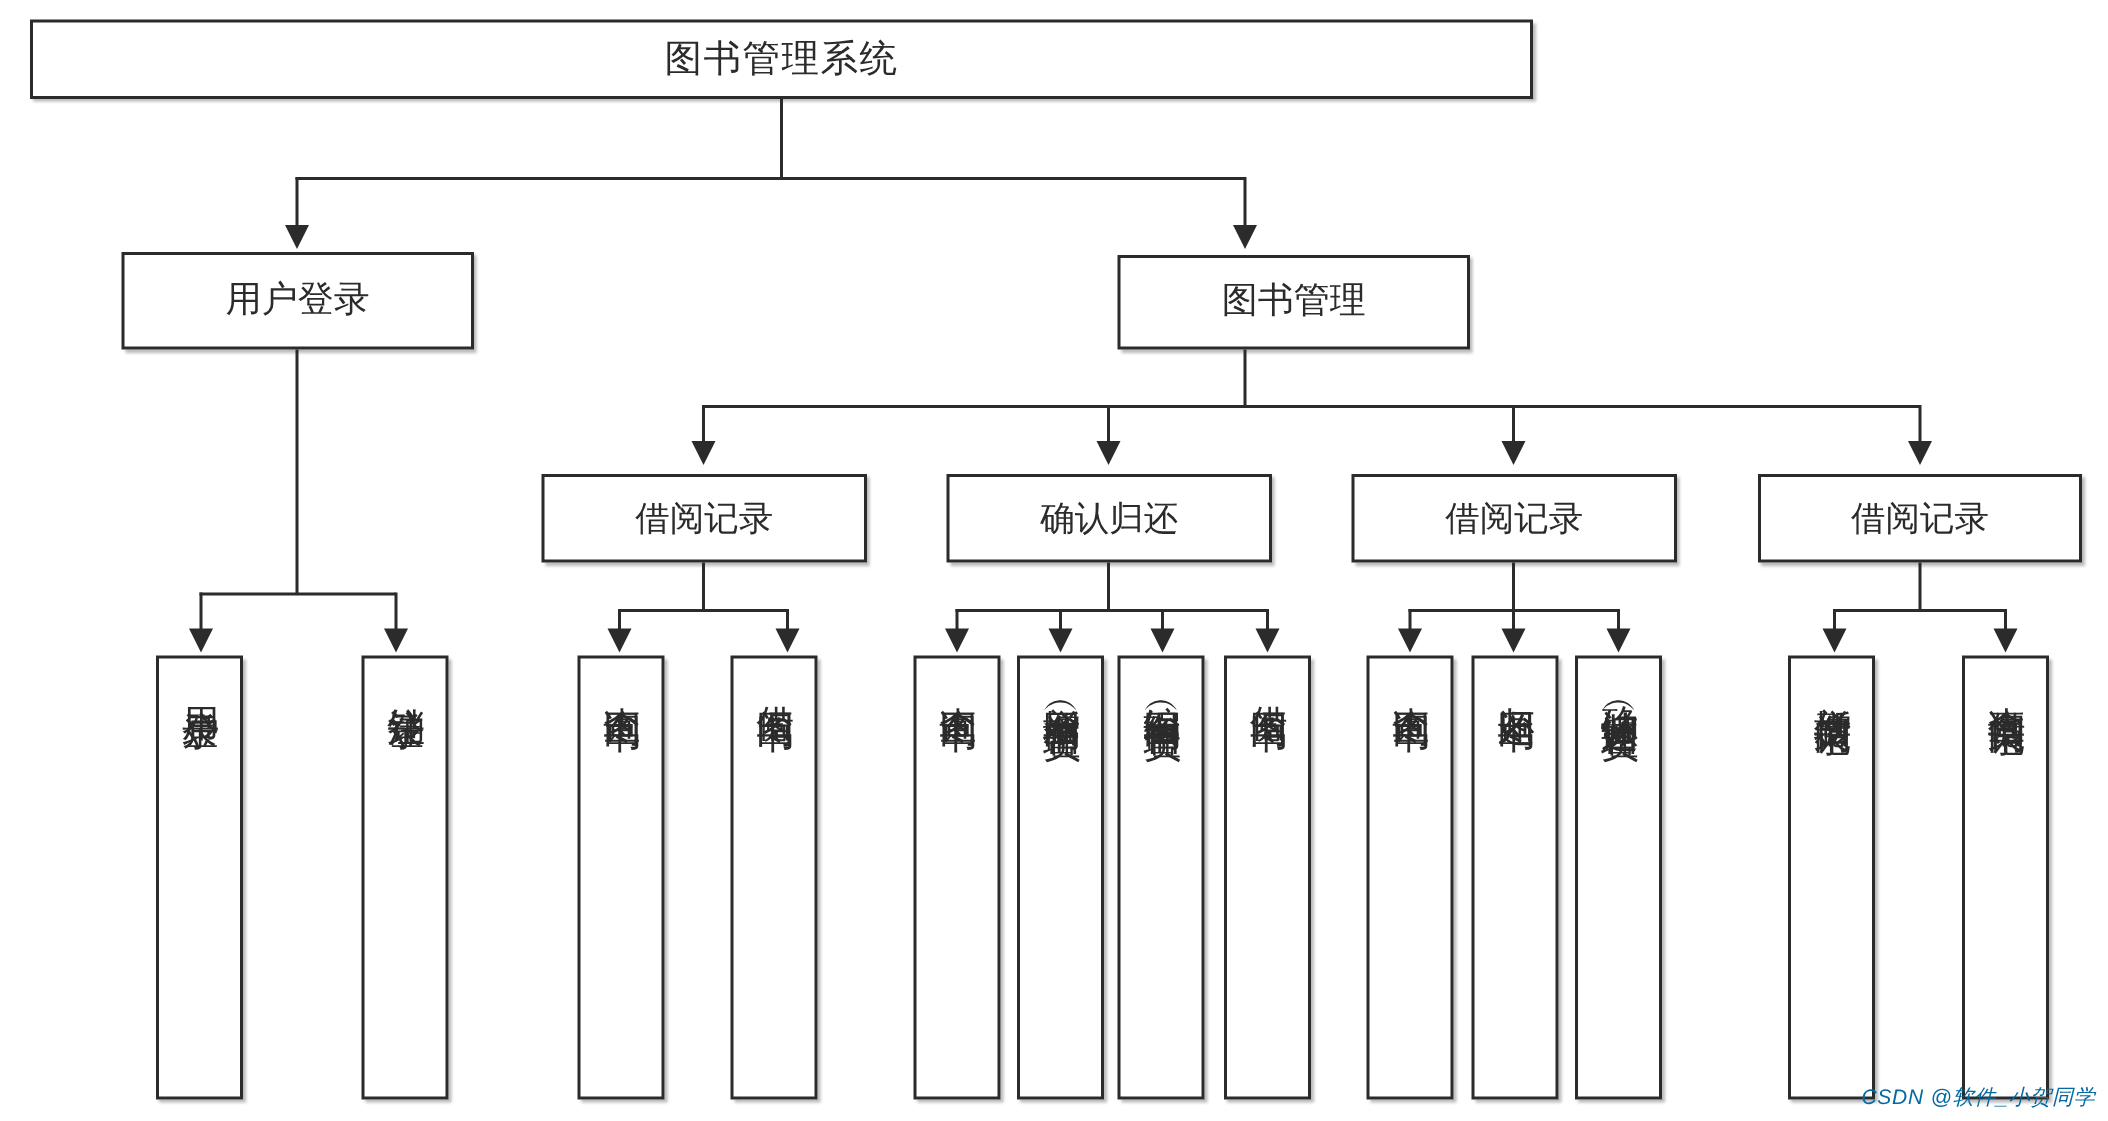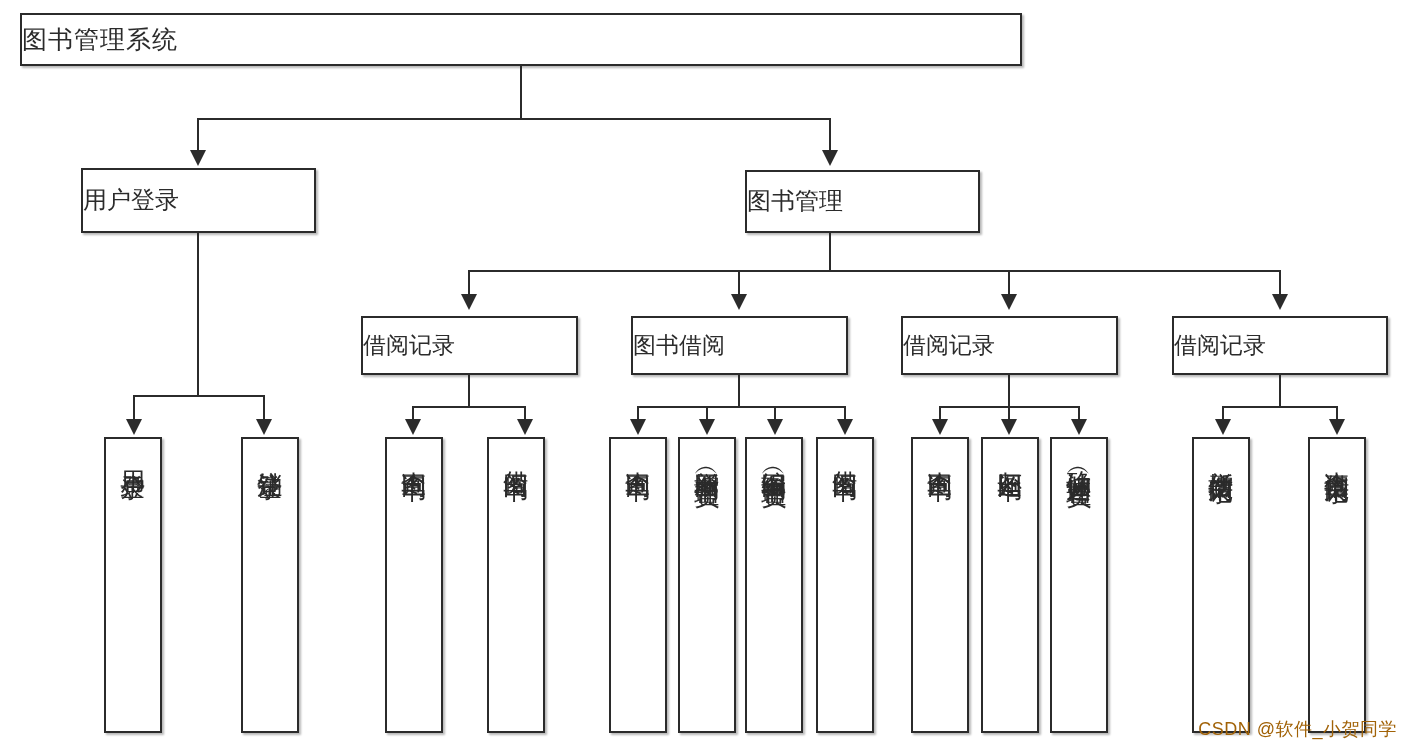--- a/index.html
+++ b/index.html
@@ -1,42 +1,42 @@
 <!DOCTYPE html>
 <html><head>
 <meta charset="utf-8">
 <style>
   html,body{margin:0;padding:0;background:#ffffff;}
   body{font-family:"Liberation Sans","DejaVu Sans",sans-serif;}
   #canvas{position:relative;width:1405px;height:747px;background:#ffffff;overflow:hidden;}
 
   .node{position:absolute;box-sizing:border-box;background:#ffffff;
-        border:2px solid #2b2b2b;display:flex;align-items:center;justify-content:flex-start;
+        border:2px solid #2b2b2b;display:flex;align-items:center;justify-content:center;
         box-shadow:2px 2px 2px rgba(0,0,0,0.28);}
   .node .lbl{color:#2b2b2b;text-align:center;line-height:1.18;white-space:pre-wrap;}
 
   .node.h .lbl{font-size:25px;letter-spacing:1px;}
   .node.lvl2 .lbl{font-size:24px;}
   .node.lvl3 .lbl{font-size:23px;}
 
   .node.v{align-items:flex-start;justify-content:center;padding-top:12px;}
   .node.v .lbl{writing-mode:vertical-rl;text-orientation:upright;
                font-size:25px;line-height:1.22;letter-spacing:2px;
                white-space:nowrap;}
 
   .edge{position:absolute;background:#2b2b2b;}
   .edge.vline{width:2px;}
   .edge.hline{height:2px;}
 
   .arrow{position:absolute;width:0;height:0;
          border-left:8px solid transparent;border-right:8px solid transparent;
          border-top:16px solid #2b2b2b;}
 
-  #watermark{position:absolute;right:8px;bottom:6px;color:#a16207;
-             font-size:18px;letter-spacing:.5px;white-space:nowrap;}
+  #watermark{position:absolute;right:8px;bottom:6px;color:#0369a1;
+             font-size:14px;letter-spacing:.5px;white-space:nowrap;font-style:italic;}
 </style>
 </head>
 <body>
 
 <div id="canvas">
 
   <div class="node h" style="left:20px;top:13px;width:1002px;height:53px;">
     <span class="lbl">图书管理系统</span>
   </div>
 
@@ -71,21 +71,21 @@
   <div class="arrow" style="left:731px;top:294px;"></div>
   <div class="edge vline" style="left:1008px;top:270px;width:2px;height:25px;"></div>
   <div class="arrow" style="left:1001px;top:294px;"></div>
   <div class="edge vline" style="left:1279px;top:270px;width:2px;height:25px;"></div>
   <div class="arrow" style="left:1272px;top:294px;"></div>
 
   <div class="node lvl3" style="left:361px;top:316px;width:217px;height:59px;">
     <span class="lbl">借阅记录</span>
   </div>
   <div class="node lvl3" style="left:631px;top:316px;width:217px;height:59px;">
-    <span class="lbl">图书借阅</span>
+    <span class="lbl">确认归还</span>
   </div>
   <div class="node lvl3" style="left:901px;top:316px;width:217px;height:59px;">
     <span class="lbl">借阅记录</span>
   </div>
   <div class="node lvl3" style="left:1172px;top:316px;width:216px;height:59px;">
     <span class="lbl">借阅记录</span>
   </div>
 
   <div class="edge vline" style="left:468px;top:375px;width:2px;height:32px;"></div>
   <div class="edge hline" style="left:412px;top:406px;width:114px;height:2px;"></div>

